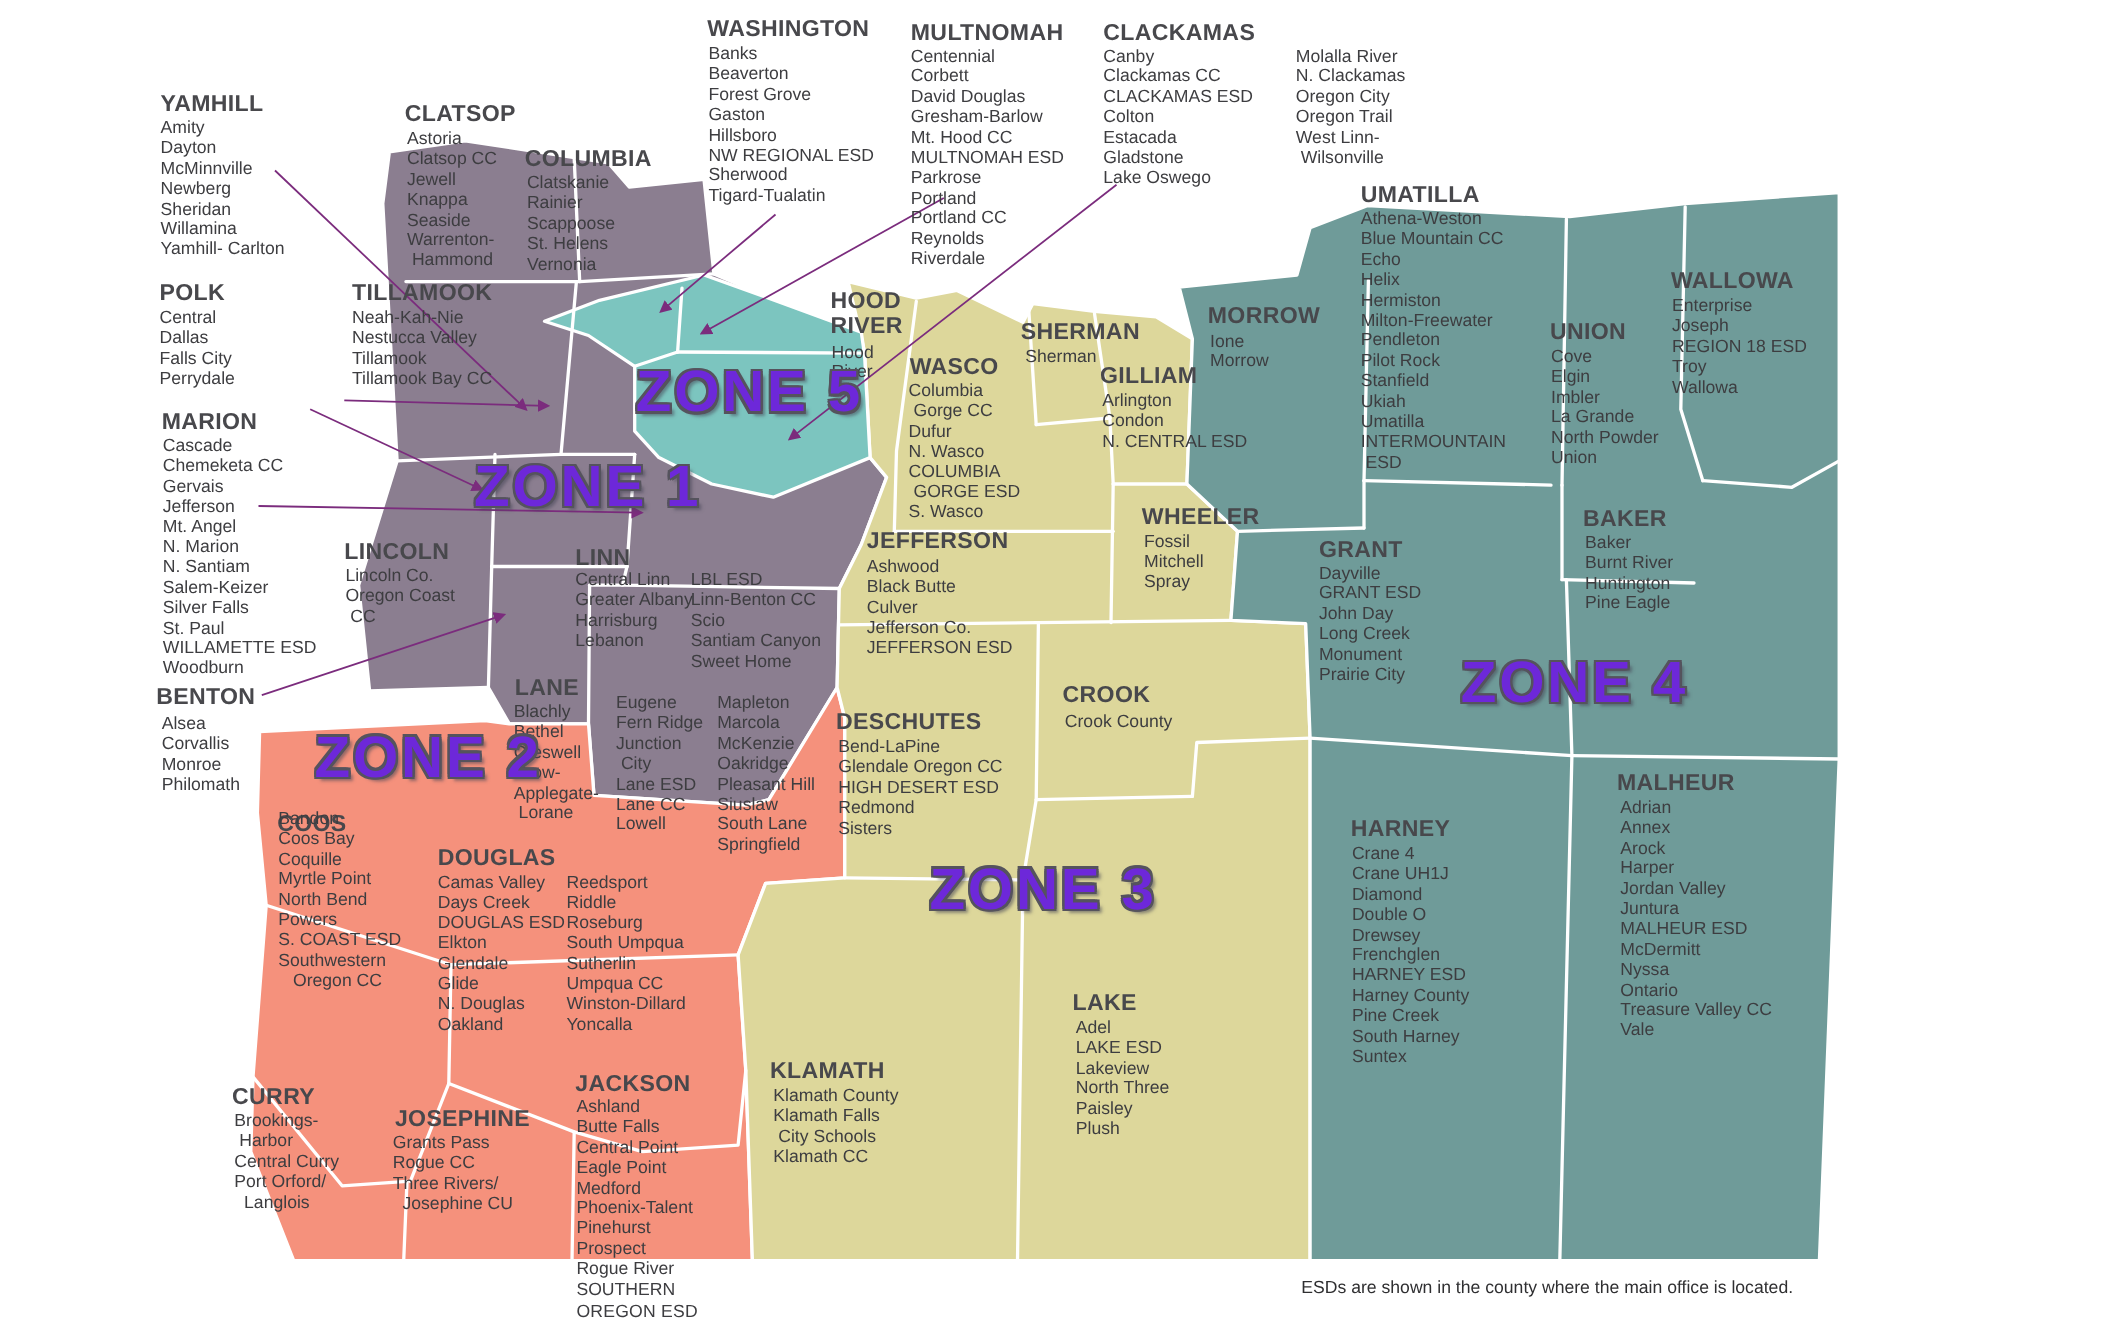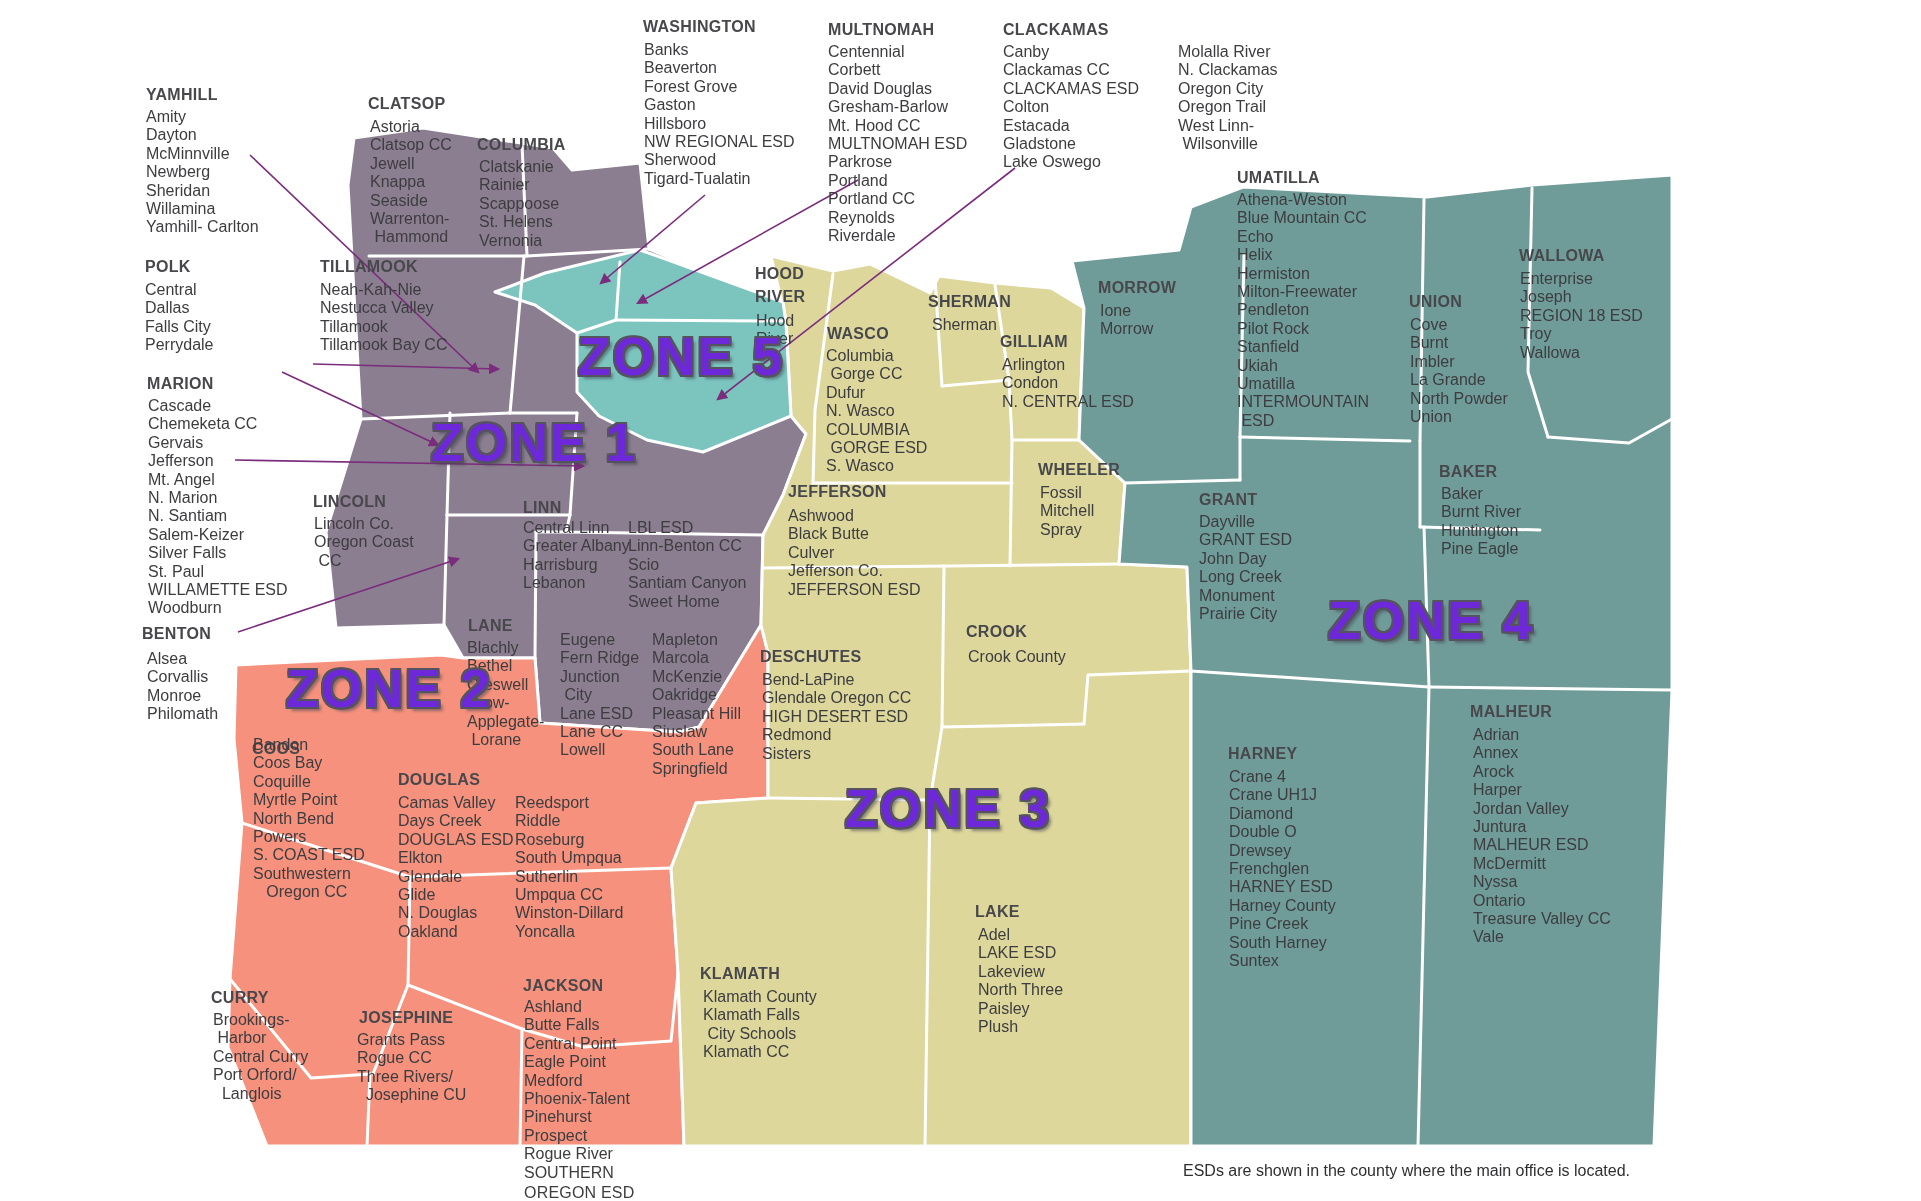--- a/index.html
+++ b/index.html
@@ -1,19 +1,19 @@
 <!DOCTYPE html>
 <html><head>
 <meta charset="utf-8">
 <style>
   html,body{margin:0;padding:0;background:#ffffff;}
   body{width:1921px;height:1201px;overflow:hidden;font-family:"Liberation Sans",sans-serif;}
   .stage{position:relative;width:1921px;height:1201px;background:#fff;}
   #map-svg{position:absolute;left:0;top:0;}
-  .hdr{position:absolute;font-size:16px;font-weight:bold;color:#48484c;letter-spacing:.3px;
+  .hdr{position:absolute;font-size:21px;font-weight:bold;color:#48484c;letter-spacing:.3px;
        white-space:pre-line;line-height:23px;}
   .col{position:absolute;}
   .line{display:block;font-size:16px;line-height:18.4px;color:#3d3d40;white-space:pre;}
   .county--jackson .col .line:last-child{font-size:16px;letter-spacing:.2px;margin-top:2px;}
   .zone-label{position:absolute;font-size:53px;font-weight:bold;letter-spacing:2.5px;color:#6d28d9;
     text-shadow:-2px -2px 0 #55535d, 2px -2px 0 #55535d, -2px 2px 0 #55535d, 2px 2px 0 #55535d,
                  0 -2px 0 #55535d, 0 2px 0 #55535d, -2px 0 0 #55535d, 2px 0 0 #55535d,
                  4px 4px 3px rgba(70,70,85,.55);}
   .footnote{position:absolute;left:1183px;top:1162px;font-size:16px;color:#2f2f31;}
 </style>
@@ -298,21 +298,21 @@
           <span class="line">Ukiah</span>
           <span class="line">Umatilla</span>
           <span class="line">INTERMOUNTAIN</span>
           <span class="line"> ESD</span>
         </div>
       </div>
       <div class="county county--union">
         <div class="hdr" style="left: 1409px; top: 290px;">UNION</div>
         <div class="col" style="left: 1410px; top: 316px;">
           <span class="line">Cove</span>
-          <span class="line">Burnt</span>
+          <span class="line">Elgin</span>
           <span class="line">Imbler</span>
           <span class="line">La Grande</span>
           <span class="line">North Powder</span>
           <span class="line">Union</span>
         </div>
       </div>
       <div class="county county--wallowa">
         <div class="hdr" style="left: 1519px; top: 244px;">WALLOWA</div>
         <div class="col" style="left: 1520px; top: 270px;">
           <span class="line">Enterprise</span>

